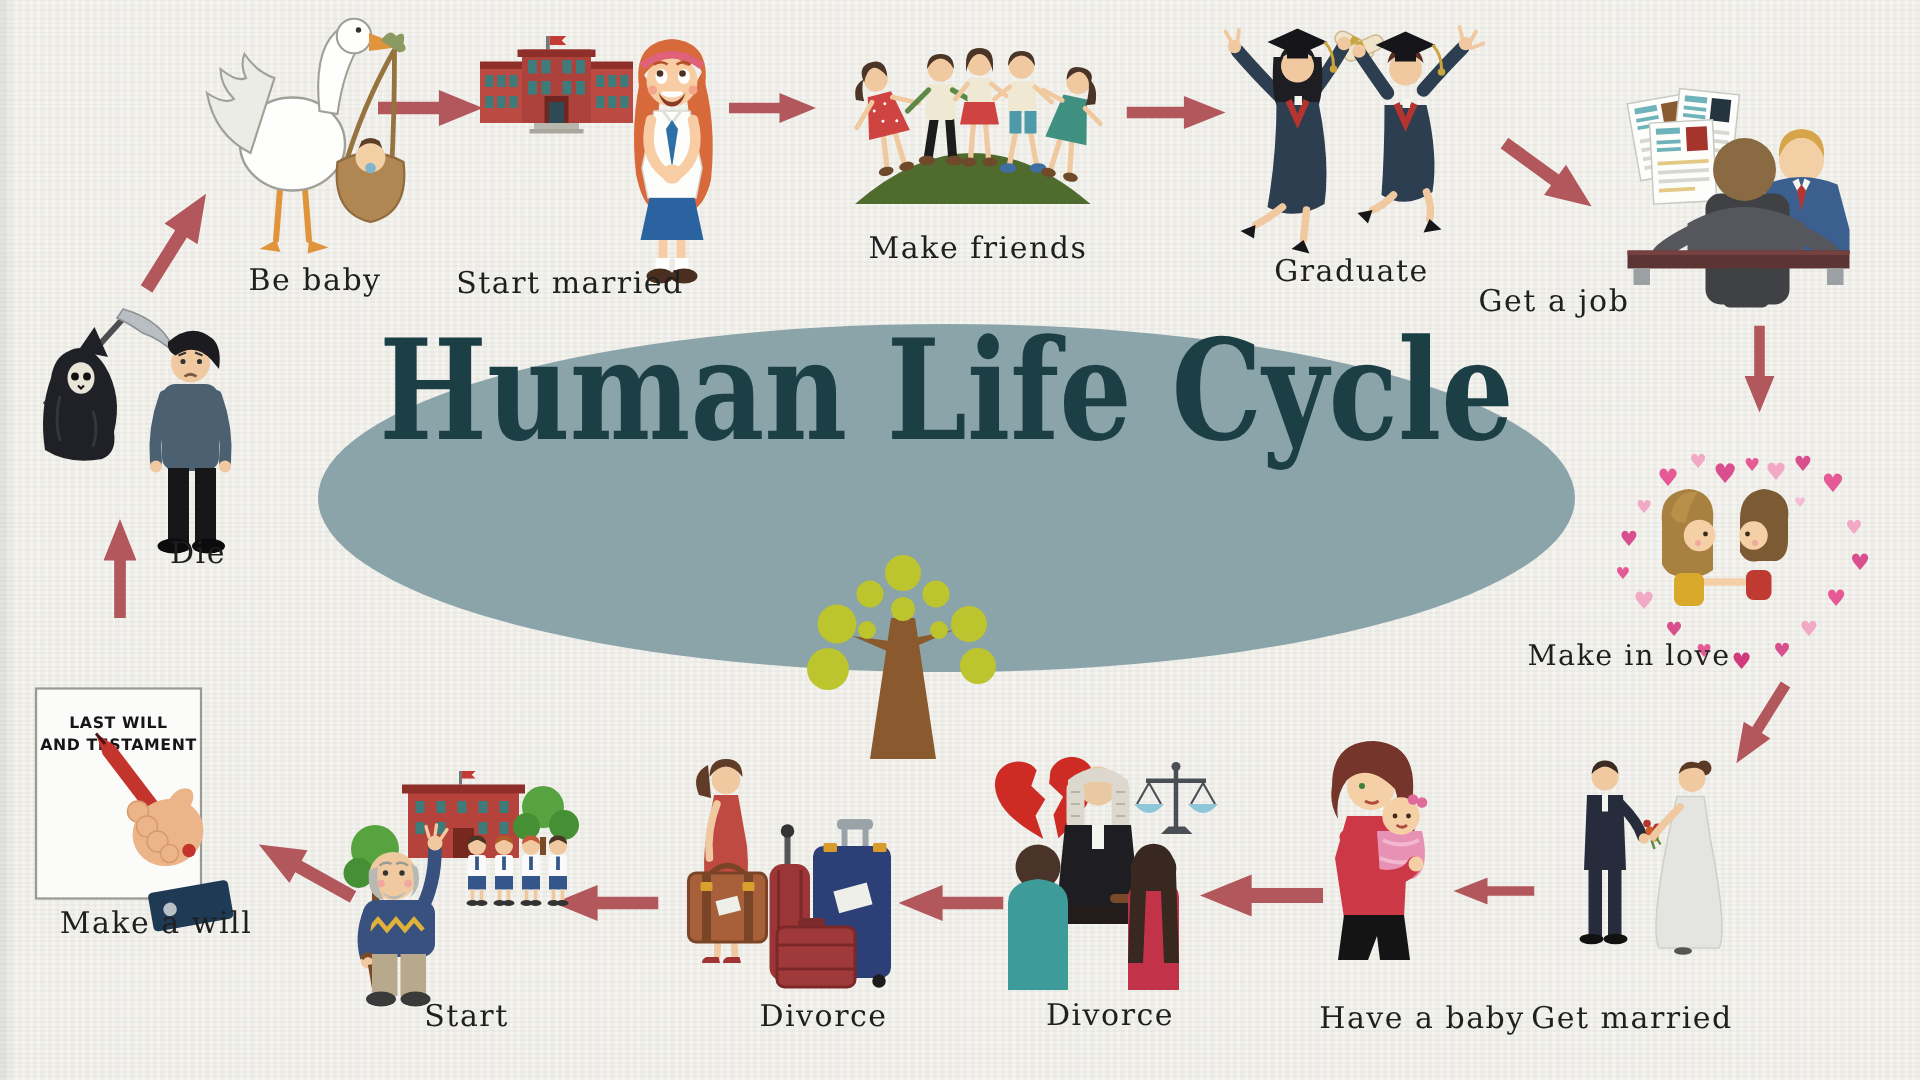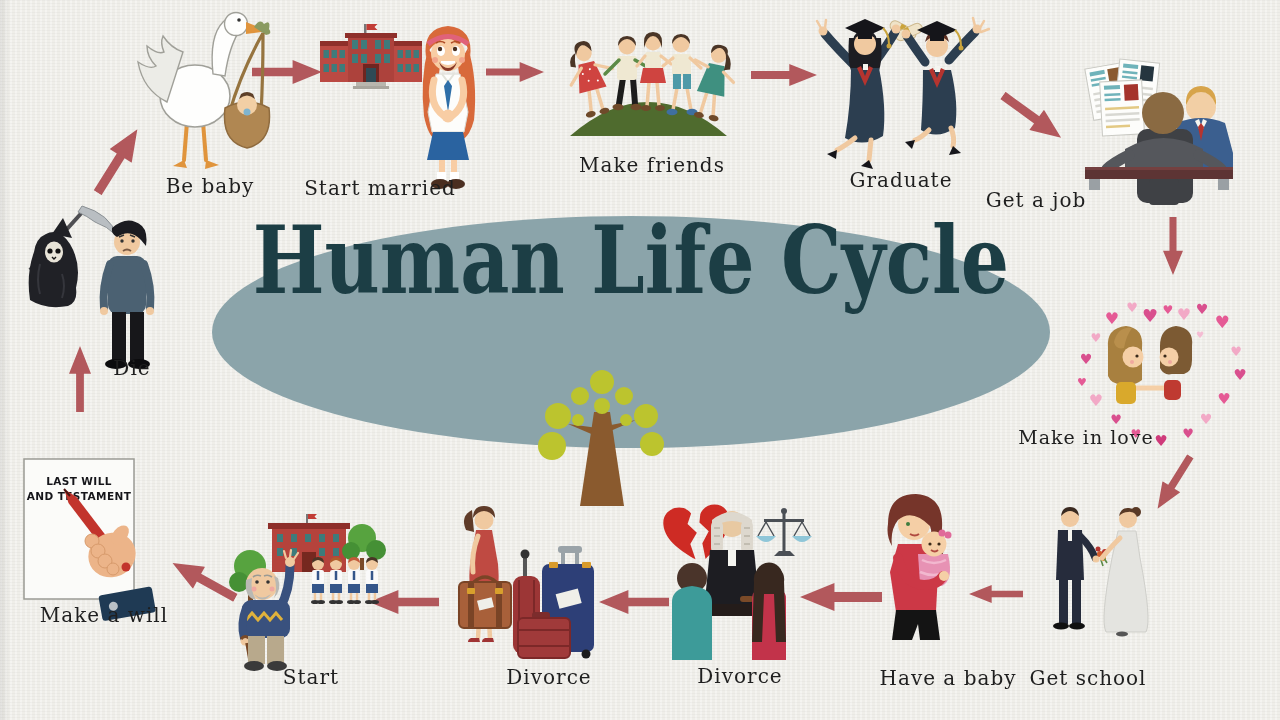--- a/index.html
+++ b/index.html
@@ -749,21 +749,21 @@
         <polygon points="0,11 58,11 58,0 100,17 58,34 58,23 0,23"></polygon>
       </svg>
     </div>
 
   <div class="label" style="left:210px;top:174px">Be baby</div>
   <div class="label" style="left:380px;top:176px">Start married</div>
   <div class="label" style="left:652px;top:153px">Make friends</div>
   <div class="label" style="left:901px;top:168px">Graduate</div>
   <div class="label" style="left:1036px;top:188px">Get a job</div>
   <div class="label small" style="left:1086px;top:426px">Make in love</div>
-  <div class="label" style="left:1088px;top:666px">Get school</div>
+  <div class="label" style="left:1088px;top:666px">Get married</div>
   <div class="label" style="left:948px;top:666px">Have a baby</div>
   <div class="label" style="left:740px;top:664px">Divorce</div>
   <div class="label" style="left:549px;top:665px">Divorce</div>
   <div class="label" style="left:311px;top:665px">Start</div>
   <div class="label" style="left:104px;top:603px">Make a will</div>
   <div class="label" style="left:132px;top:356px">Die</div>
 
 </div>
 
 </body></html>

